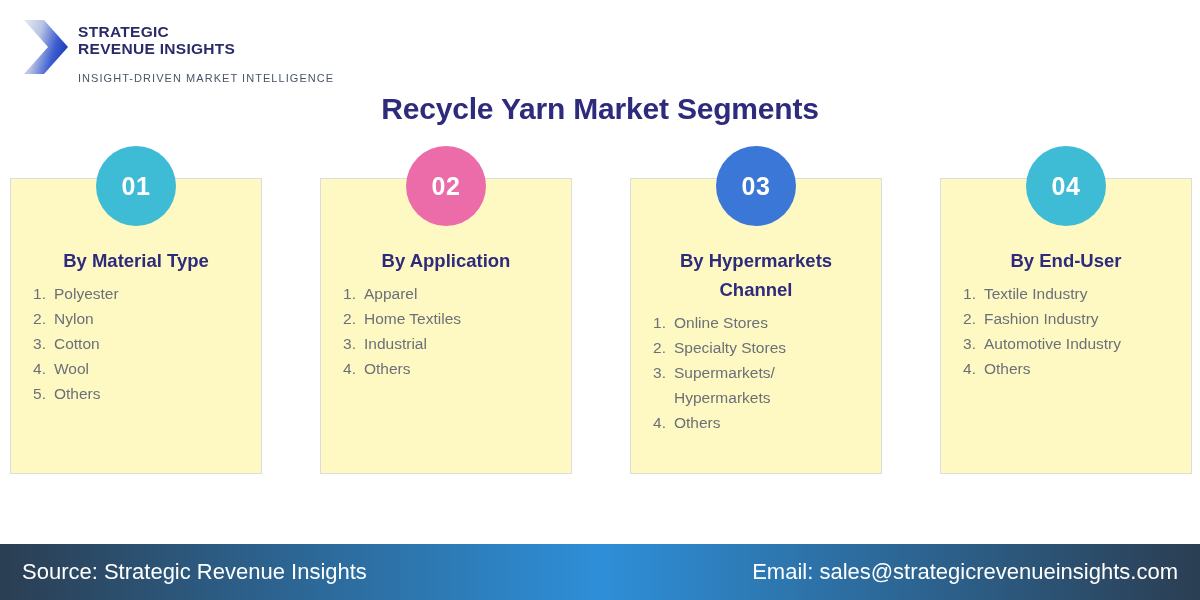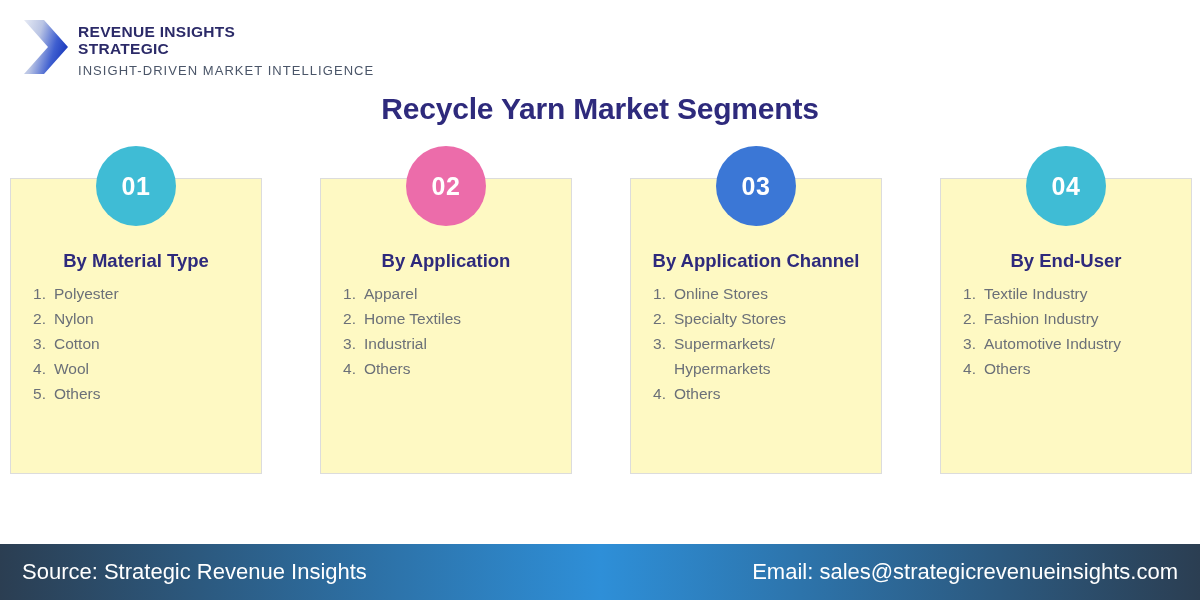--- a/index.html
+++ b/index.html
@@ -34,22 +34,22 @@
   }
   .logo-line {
     font-size: 15.5px;
     font-weight: bold;
     color: #2b2a68;
     letter-spacing: 0.3px;
     line-height: 16.5px;
     white-space: nowrap;
   }
   #logo-tagline {
-    margin-top: 6px;
-    font-size: 13px;
+    margin-top: 15px;
+    font-size: 11px;
     color: #4a5568;
     letter-spacing: 1.05px;
     white-space: nowrap;
   }
 
   
   #page-title {
     position: absolute;
     top: 92px;
     left: 0;
@@ -158,22 +158,22 @@
           <stop offset="0%" stop-color="#e6eaf4"></stop>
           <stop offset="40%" stop-color="#b9c4e4"></stop>
           <stop offset="78%" stop-color="#3f5fd0"></stop>
           <stop offset="100%" stop-color="#2140c0"></stop>
         </linearGradient>
       </defs>
       <path d="M2 2 L22 2 L46 29 L22 56 L2 56 L26 29 Z" fill="url(#chevGrad)"></path>
     </svg>
   </span>
   <span id="logo-text-block">
+    <div class="logo-line">STRATEGIC</div>
     <div class="logo-line">REVENUE INSIGHTS</div>
-    <div class="logo-line">STRATEGIC</div>
     <div id="logo-tagline">INSIGHT-DRIVEN MARKET INTELLIGENCE</div>
   </span>
 </div>
 
 <div id="page-title">Recycle Yarn Market Segments</div>
 
 <div id="cards">
 
   <div class="card">
     <div class="badge" style="background: rgb(63, 188, 213);">01</div>
@@ -198,21 +198,21 @@
         <li>Home Textiles</li>
         <li>Industrial</li>
         <li>Others</li>
       </ol>
     </div>
   </div>
 
   <div class="card">
     <div class="badge" style="background: rgb(59, 119, 214);">03</div>
     <div class="card-body">
-      <div class="card-title">By Application Channel</div>
+      <div class="card-title">By Hypermarkets Channel</div>
       <ol class="card-list">
         <li>Online Stores</li>
         <li>Specialty Stores</li>
         <li>Supermarkets/ Hypermarkets</li>
         <li>Others</li>
       </ol>
     </div>
   </div>
 
   <div class="card">

